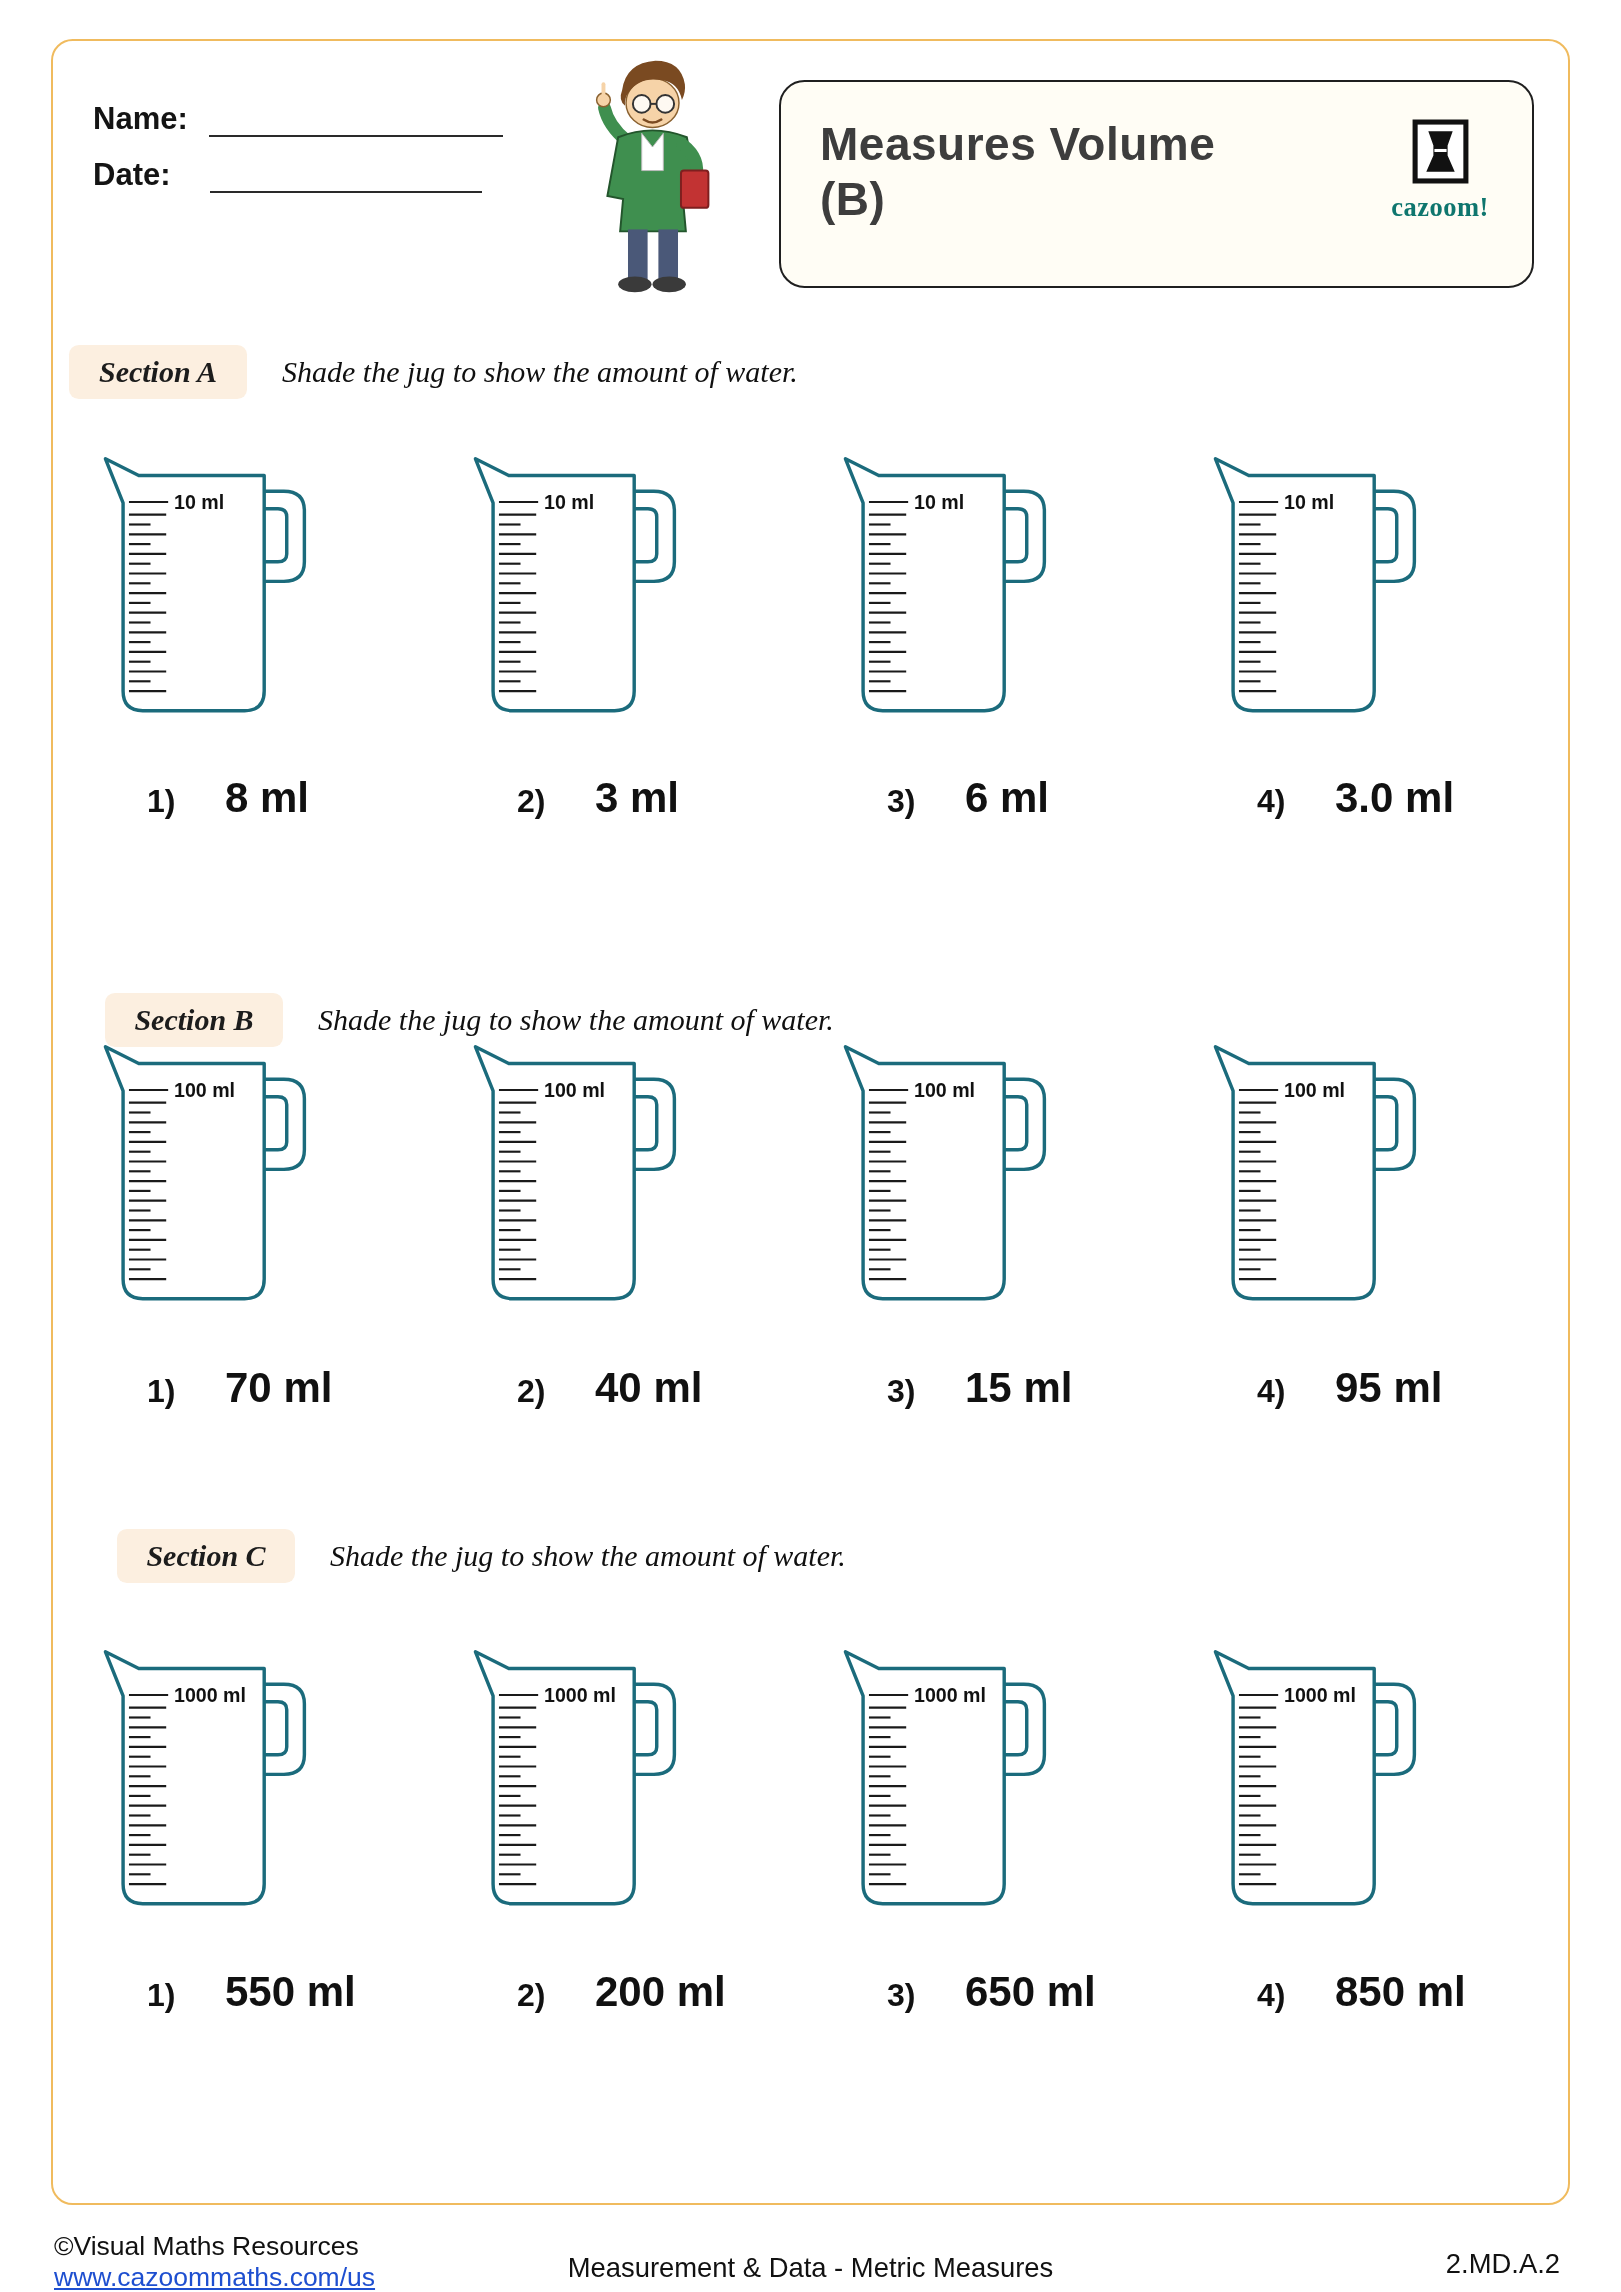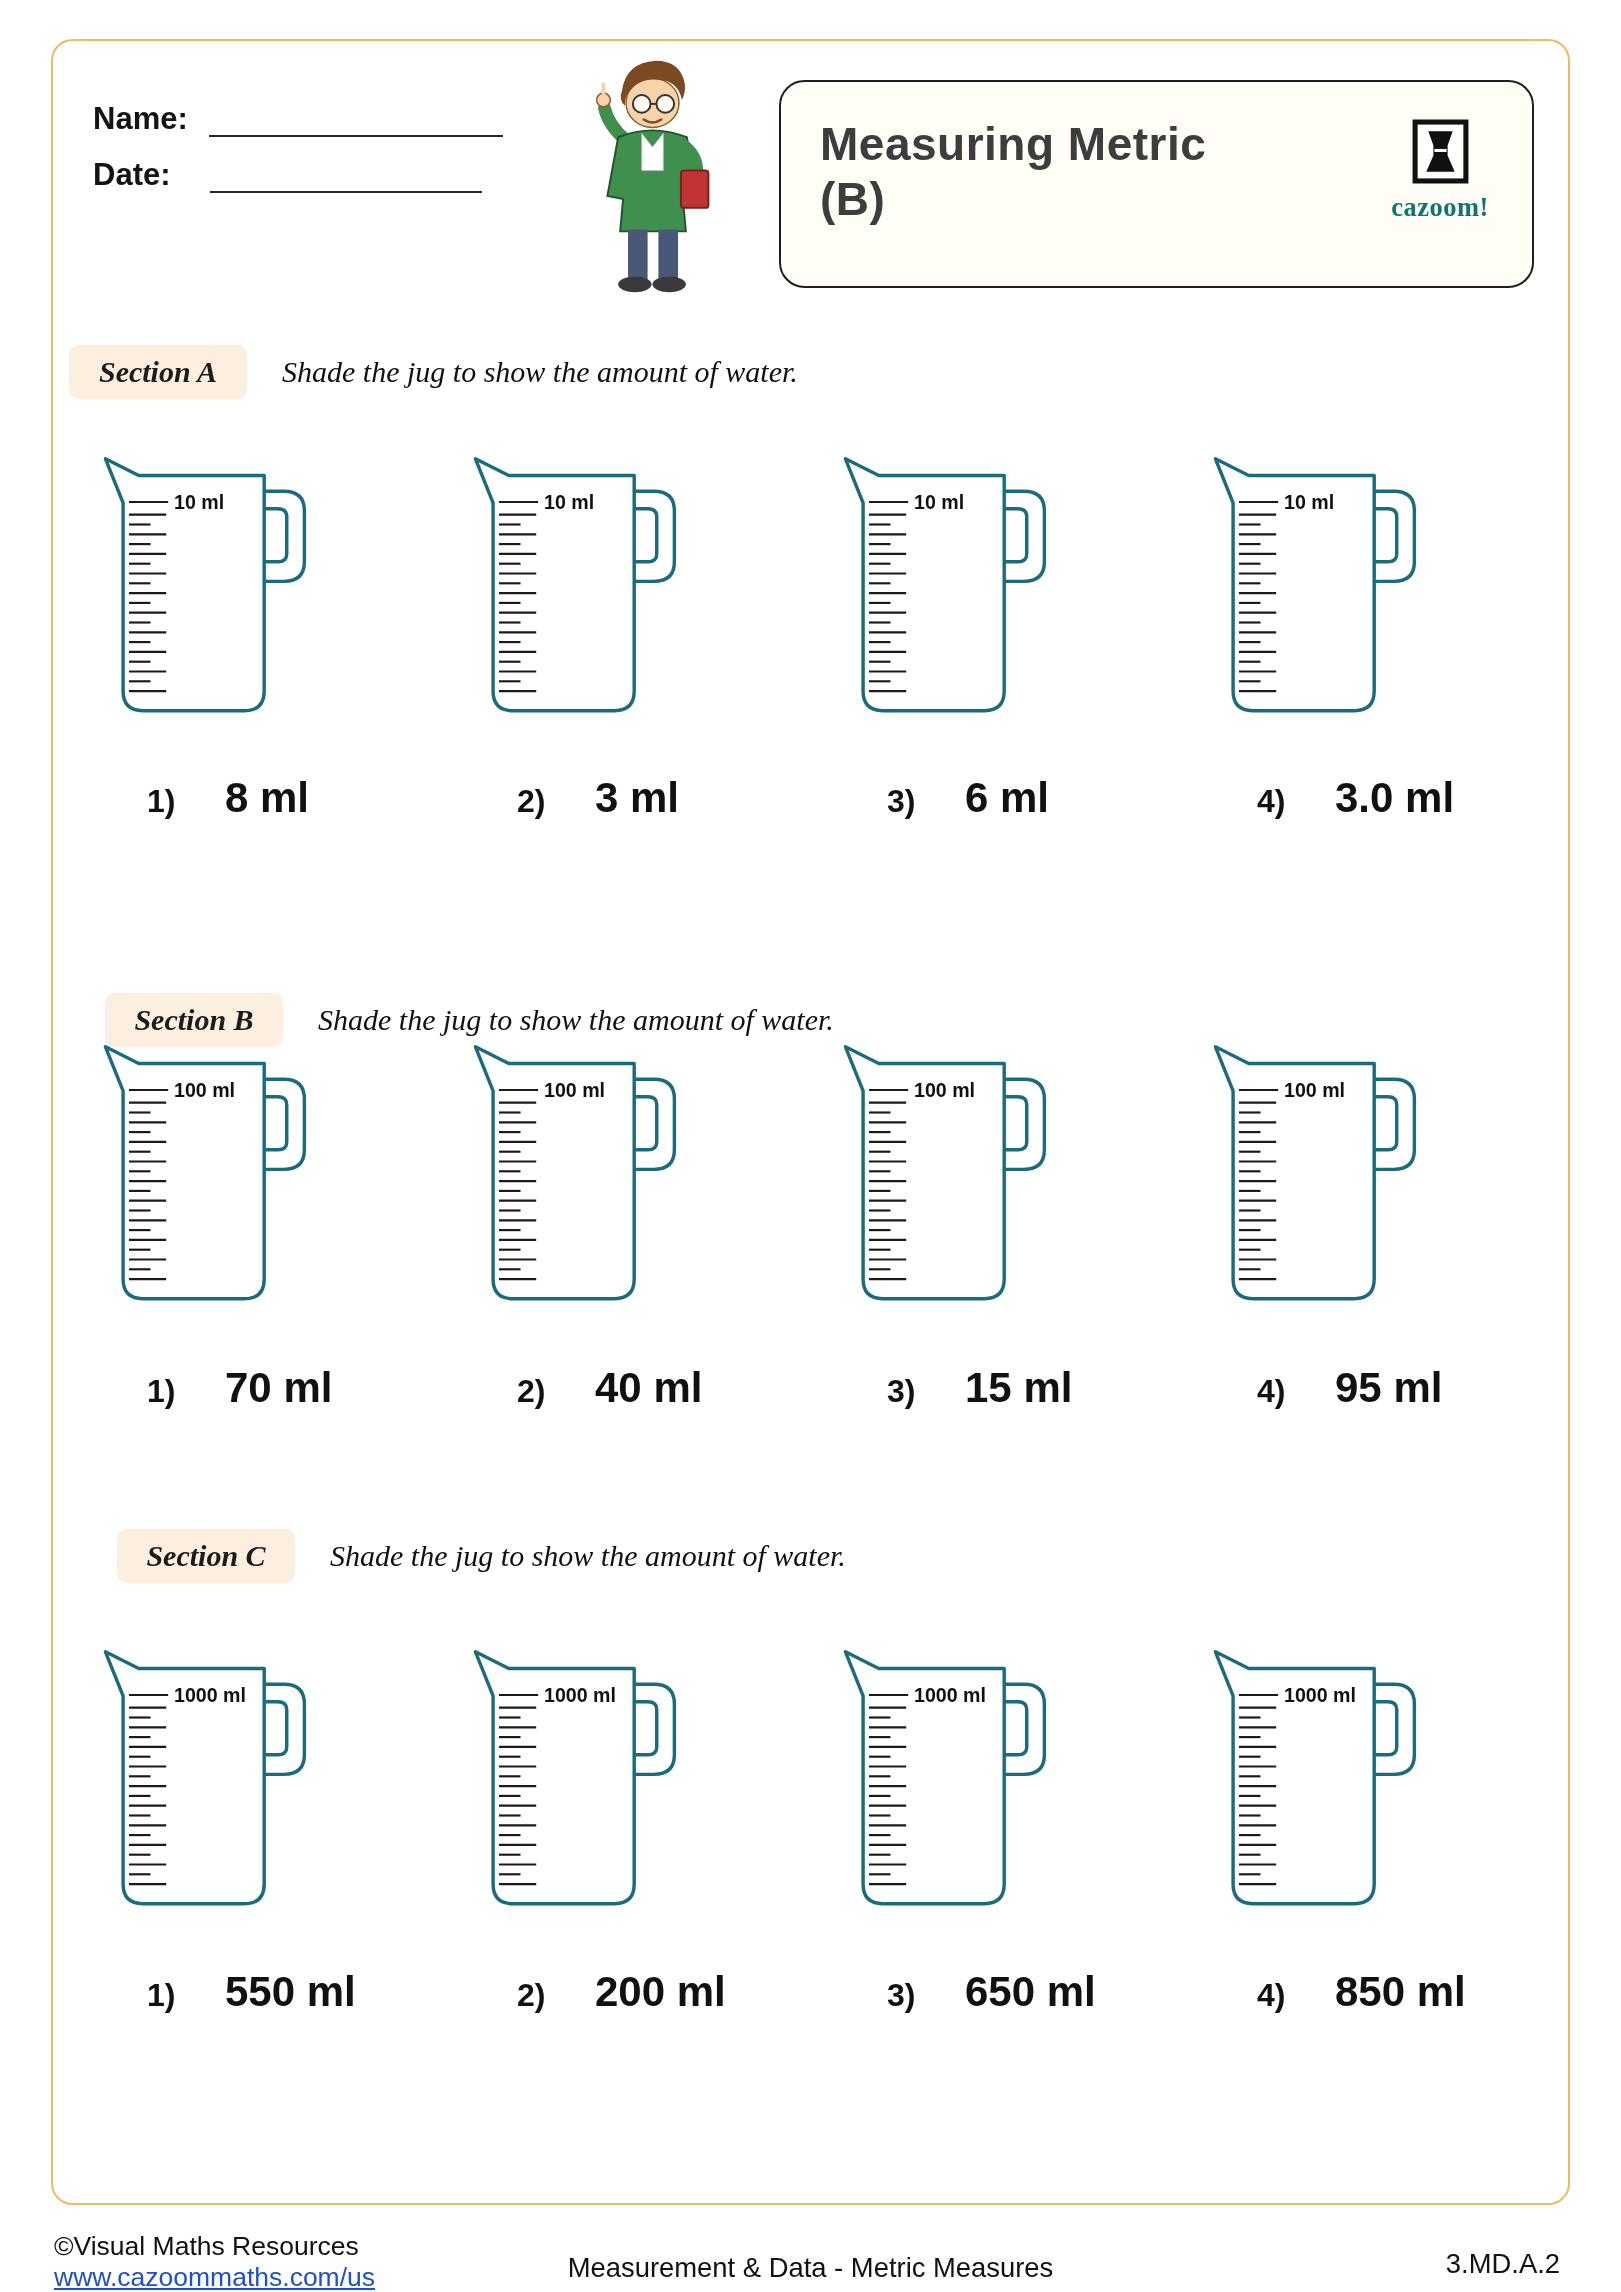--- a/index.html
+++ b/index.html
@@ -138,21 +138,21 @@
   <ellipse cx="87" cy="57" rx="27" ry="25" fill="#f6d3a8" stroke="#8a6130" stroke-width="1.5"></ellipse>
   <path d="M56 44 Q60 16 90 14 Q116 14 120 38 Q121 46 117 54 Q113 36 97 34 Q74 30 63 46 Q58 52 59 60 Q52 54 56 44 Z" fill="#7a4a21"></path>
   <circle cx="76" cy="58" r="9" fill="#ffffff" fill-opacity="0.85" stroke="#333" stroke-width="2"></circle>
   <circle cx="100" cy="58" r="9" fill="#ffffff" fill-opacity="0.85" stroke="#333" stroke-width="2"></circle>
   <line x1="85" y1="58" x2="91" y2="58" stroke="#333" stroke-width="2"></line>
   <path d="M78 74 Q87 80 96 74" stroke="#7a4a21" stroke-width="2.5" fill="none" stroke-linecap="round"></path>
 </svg>
 
 <div class="title-box">
   <div class="title-text">
-    <div>Measuring Metric</div>
+    <div>Measures Volume</div>
     <div>(B)</div>
   </div>
   <div class="logo">
     <svg width="59" height="65" viewBox="0 0 58 64">
       <rect x="4" y="3" width="50" height="58" fill="#ffffff" stroke="#111" stroke-width="5"></rect>
       <path d="M17 12 h24 l-5 14 v10 l7 16 h-28 l7 -16 v-10 z" fill="#111"></path>
       <path d="M23 31 h12" stroke="#ffffff" stroke-width="3"></path>
     </svg>
     <div class="logo-text">cazoom!</div>
   </div>
@@ -301,14 +301,14 @@
   </div>
   <div class="answer">
     <span class="answer-num">4)</span>
     <span class="answer-val">850 ml</span>
   </div>
 </div>
 
 <div class="footer-copy">©Visual Maths Resources</div>
 <a class="footer-link" href="#">www.cazoommaths.com/us</a>
 <div class="footer-center">Measurement &amp; Data - Metric Measures</div>
-<div class="footer-code">3.MD.A.2</div>
+<div class="footer-code">2.MD.A.2</div>
 
 
 </body></html>

